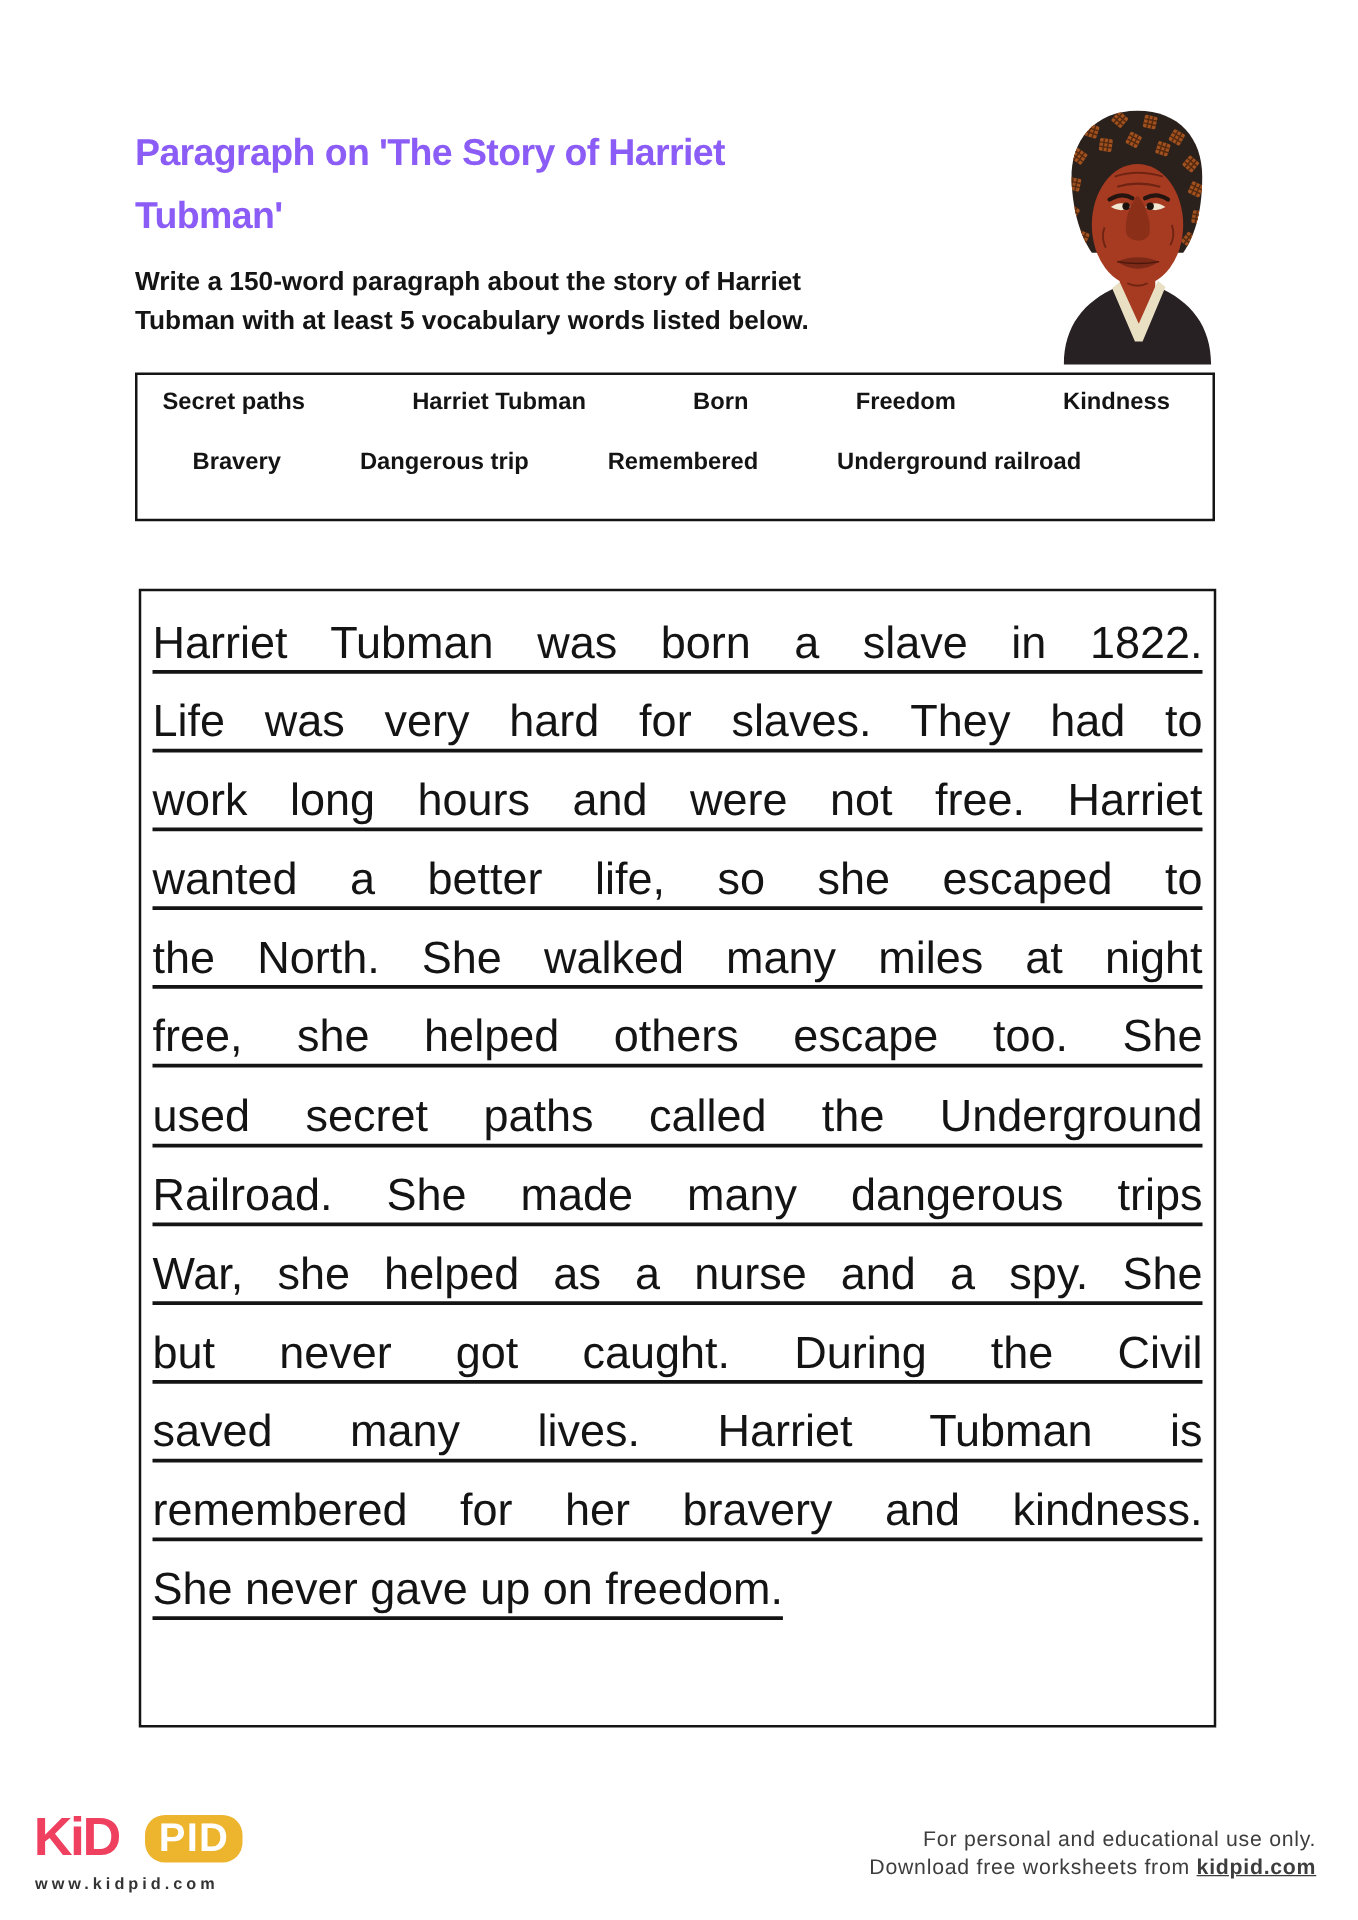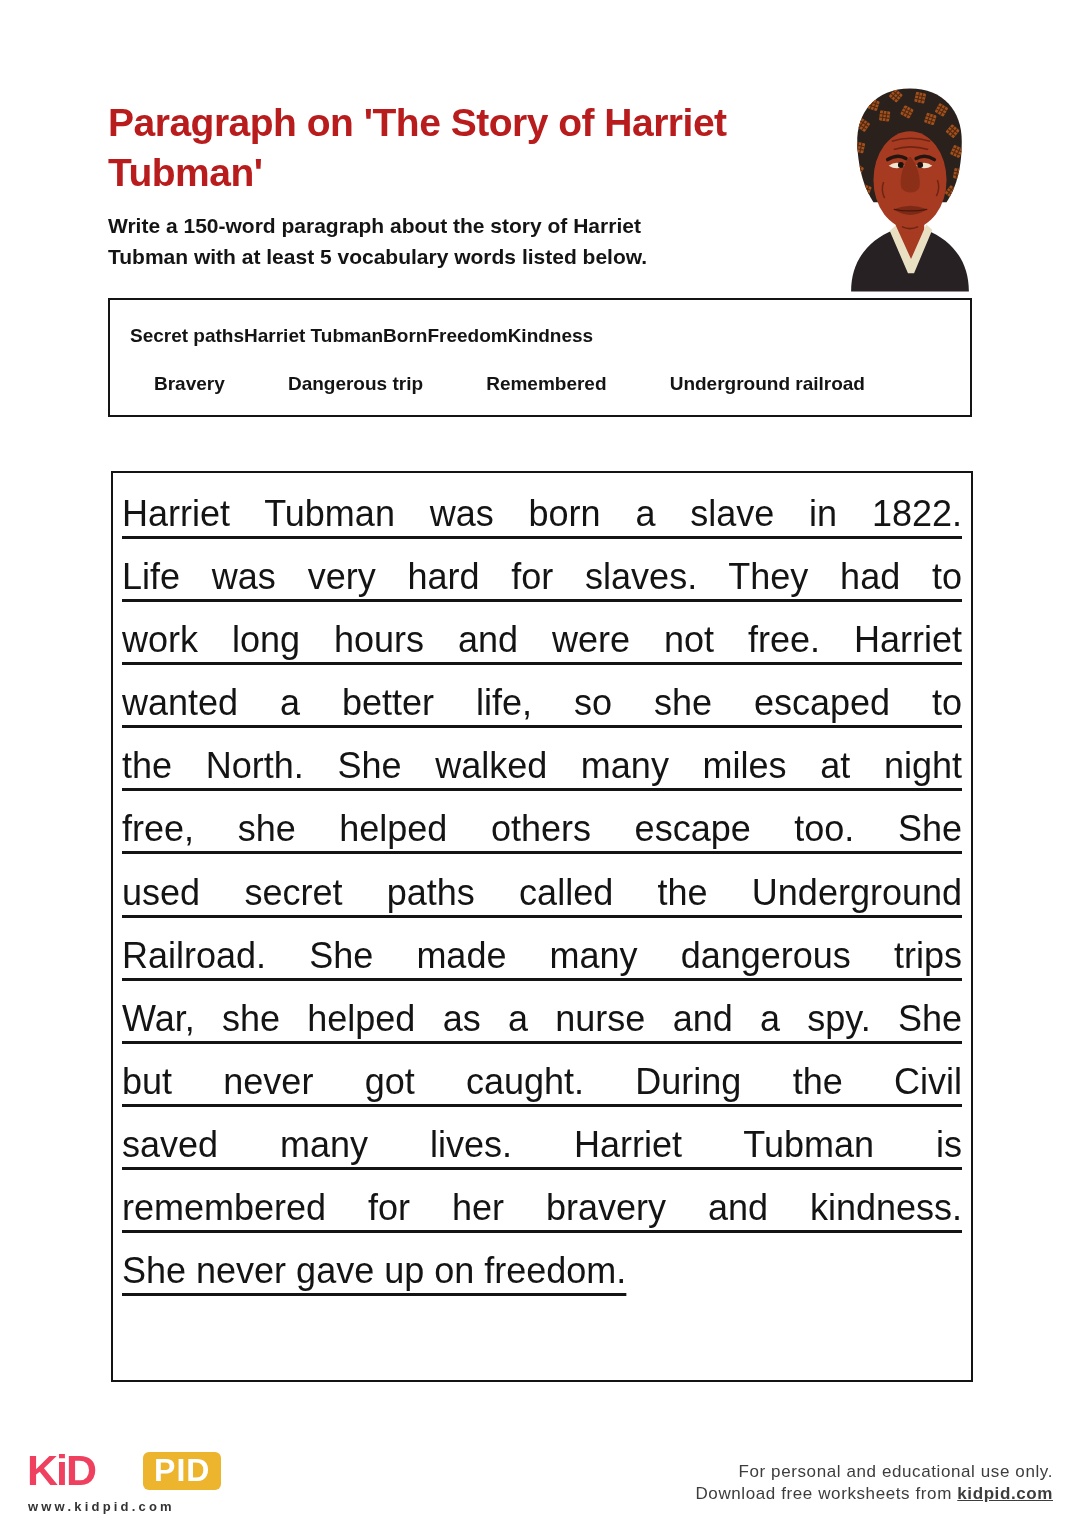--- a/index.html
+++ b/index.html
@@ -11,23 +11,23 @@
     overflow: hidden;
     font-family: "Liberation Sans", sans-serif;
     margin: 0 auto;
   }
 
   
   .title {
     position: absolute;
     left: 108px;
     top: 98px;
-    font-size: 39px;
-    font-weight: 700;
-    color: #b91c1c;
+    font-size: 30px;
+    font-weight: 700;
+    color: #8b5cf6;
     line-height: 50px;
     letter-spacing: -0.5px;
   }
   .title span { display: block; }
   .subtitle {
     position: absolute;
     left: 108px;
     top: 210px;
     font-size: 21px;
     font-weight: 700;
@@ -51,23 +51,23 @@
     left: 108px;
     top: 298px;
     width: 864px;
     height: 119px;
     border: 2px solid #141414;
     box-sizing: border-box;
     background: #ffffff;
   }
   .vocab-row1 {
     display: flex;
-    justify-content: flex-start;
+    justify-content: space-between;
     padding: 0 34px 0 20px;
-    margin-top: 25px;
+    margin-top: 11px;
   }
   .vocab-row2 {
     display: flex;
     justify-content: space-between;
     padding: 0 105px 0 44px;
     margin-top: 26px;
   }
   .vocab-word {
     font-size: 19px;
     font-weight: 700;
@@ -106,39 +106,38 @@
     -moz-text-align-last: left;
   }
 
   
   .logo {
     position: absolute;
     left: 27px;
     top: 1449px;
     display: flex;
     align-items: center;
-    gap: 0;
+    gap: 21px;
   }
   .logo-kid {
     font-size: 43px;
     font-weight: 700;
     color: #ef4060;
     letter-spacing: -2px;
     line-height: 1;
   }
   .logo-pid {
     background: #edb52e;
     color: #ffffff;
     font-size: 32px;
     font-weight: 700;
-    border-radius: 6px;
+    border-radius: 16px;
     padding: 2px 11px 4px 11px;
     letter-spacing: 1px;
     line-height: 1;
-    margin-left: 48px;
   }
   .logo-url {
     position: absolute;
     left: 28px;
     top: 1499px;
     font-size: 13px;
     font-weight: 700;
     letter-spacing: 3.2px;
     color: #333333;
   }

